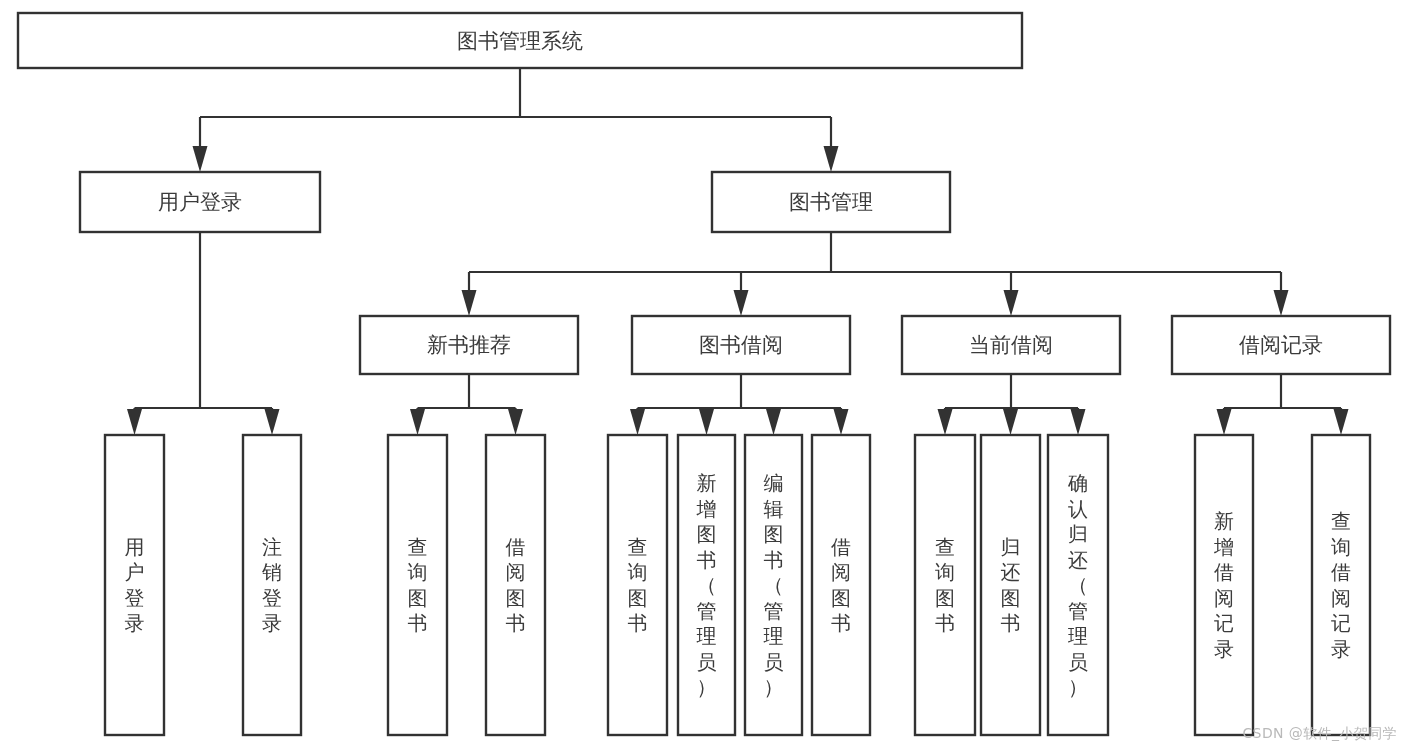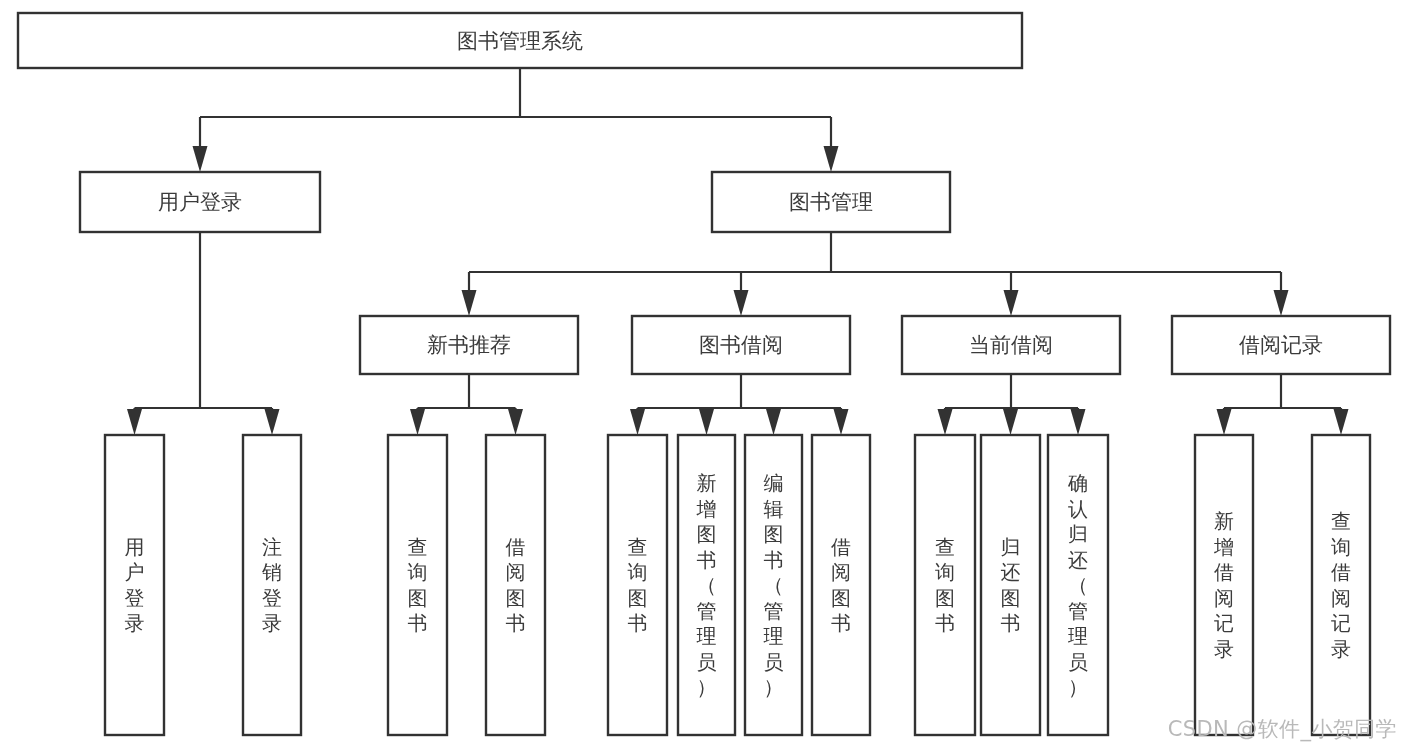--- a/index.html
+++ b/index.html
@@ -52,21 +52,21 @@
   }
   .arrow-head {
     fill: #323232;
     stroke: none;
   }
   .watermark-text {
     position: absolute;
     right: 8px;
     bottom: 4px;
     font-family: "DejaVu Sans", "Liberation Sans", sans-serif;
-    font-size: 21px;
+    font-size: 14px;
     color: #b9b9b9;
     white-space: nowrap;
     letter-spacing: 0.4px;
   }
 </style>
 </head>
 <body>
 
 <div id="diagram-root">
   <svg class="diagram-canvas" viewBox="0 0 1405 747">

